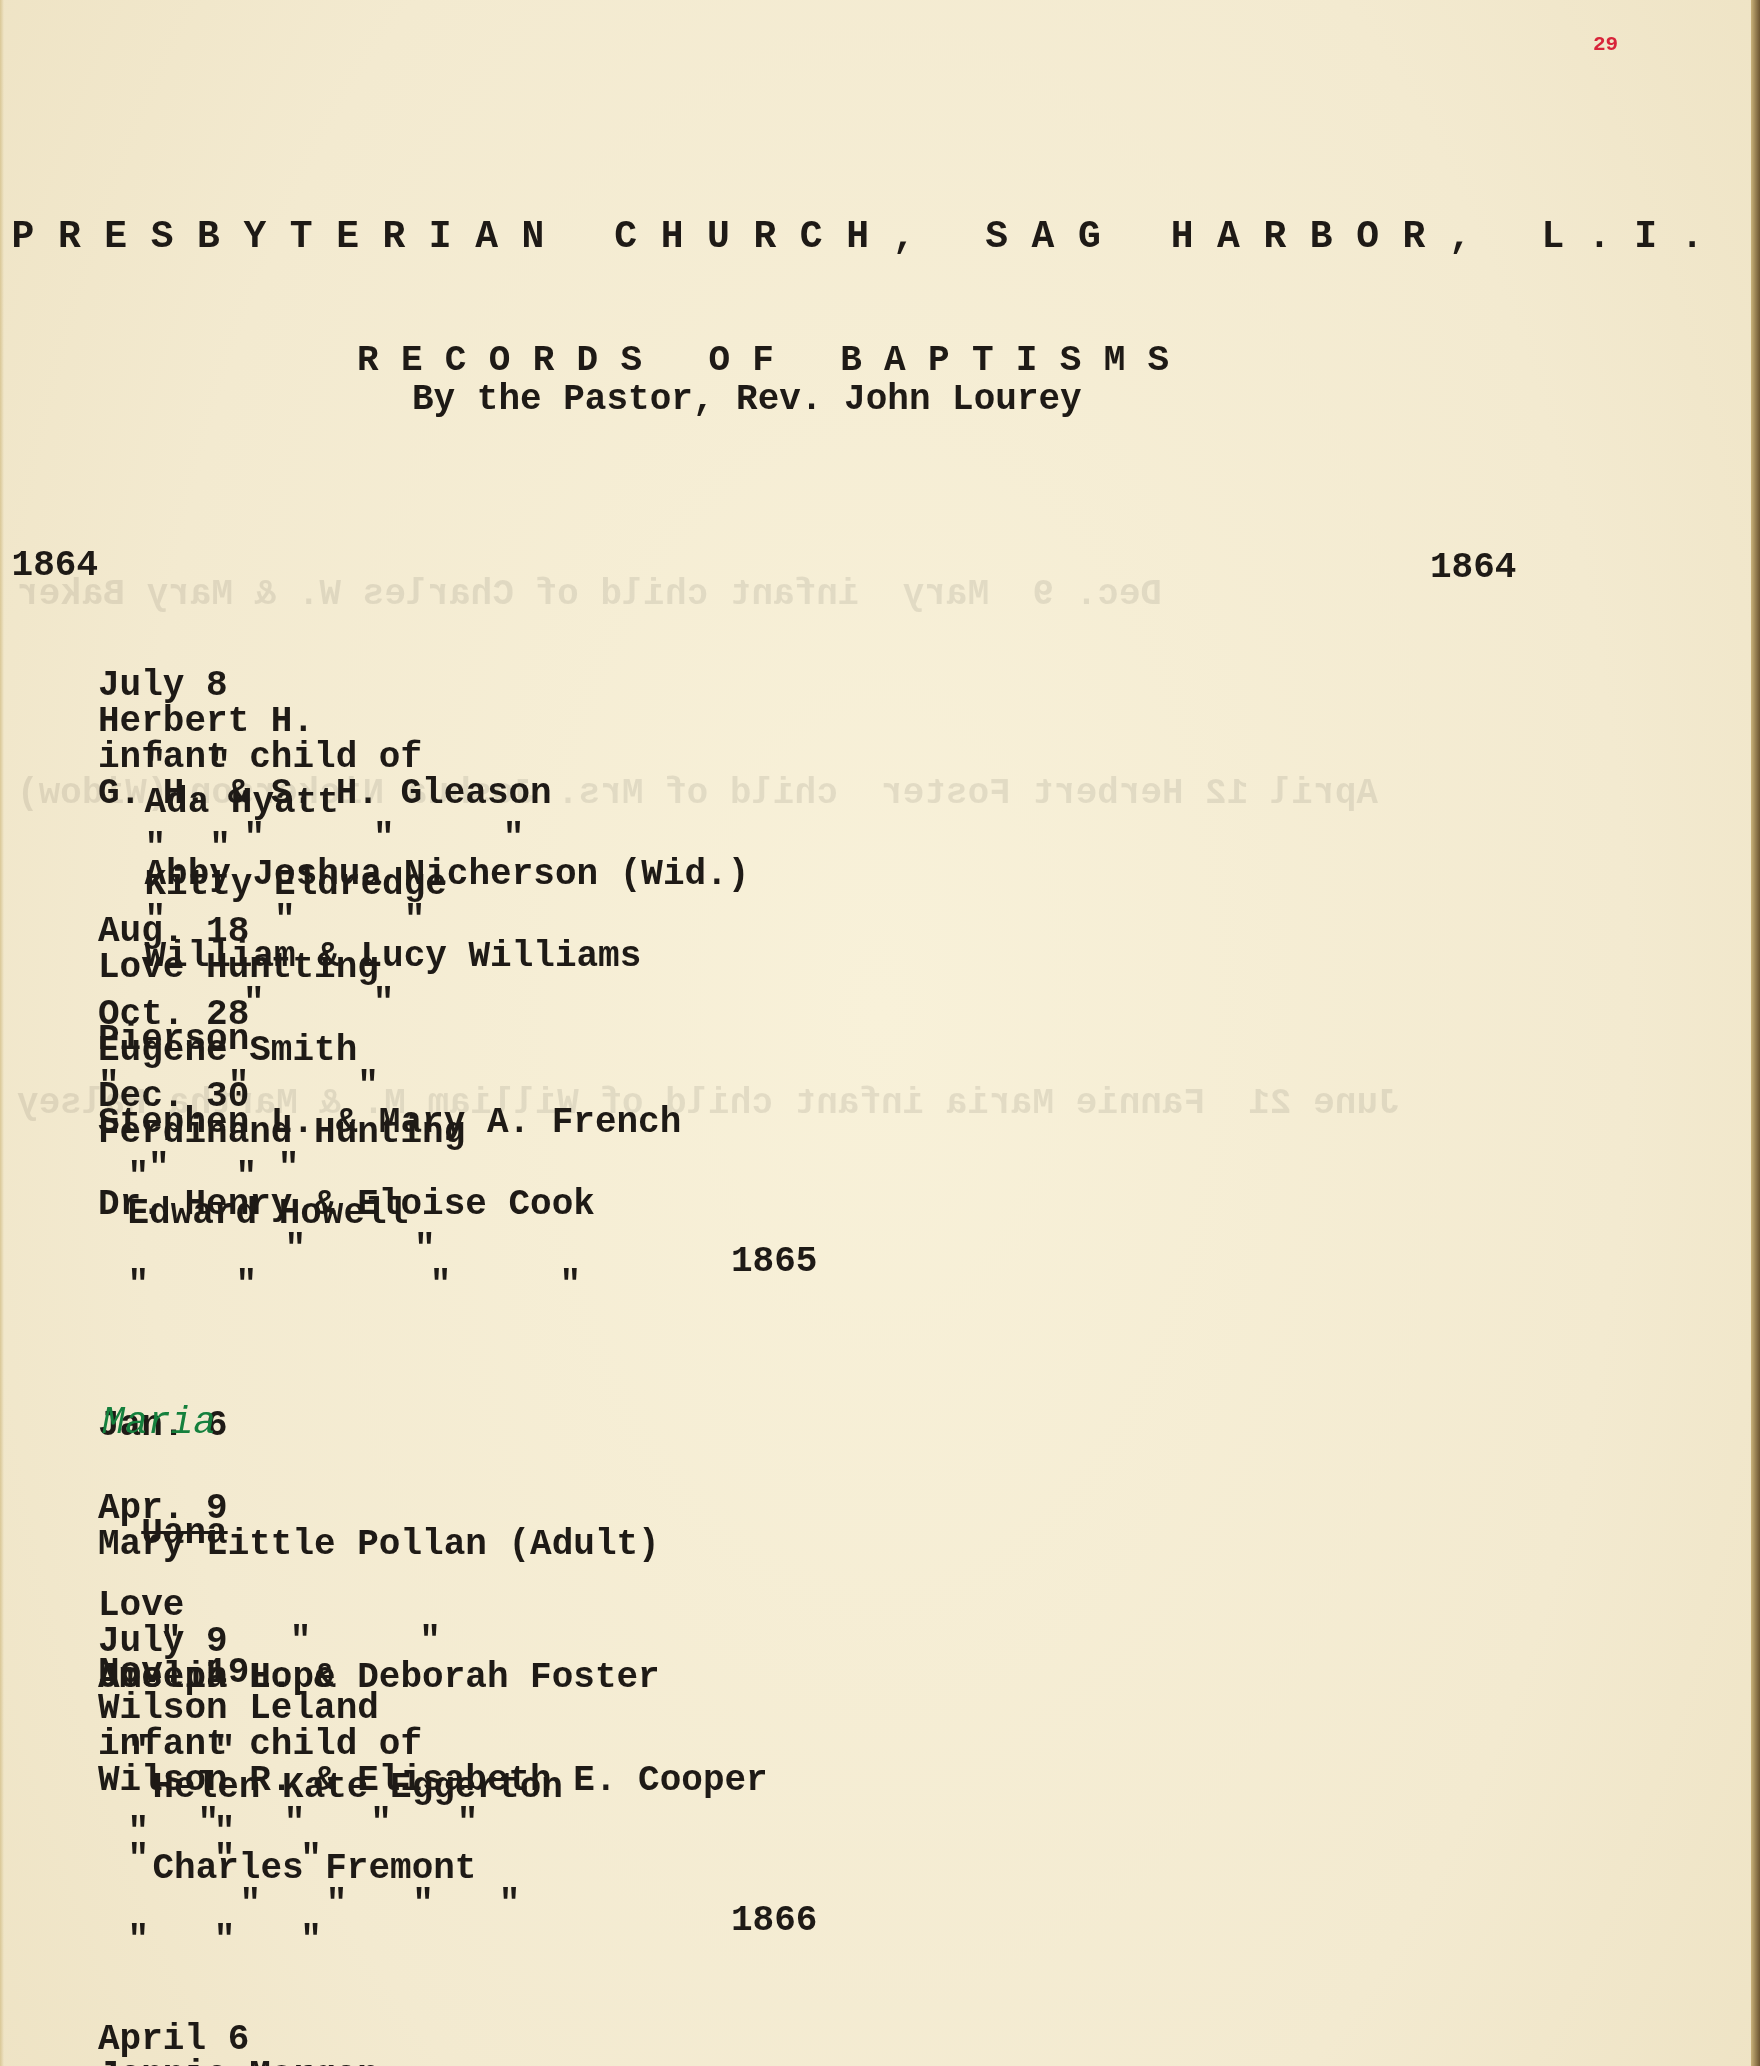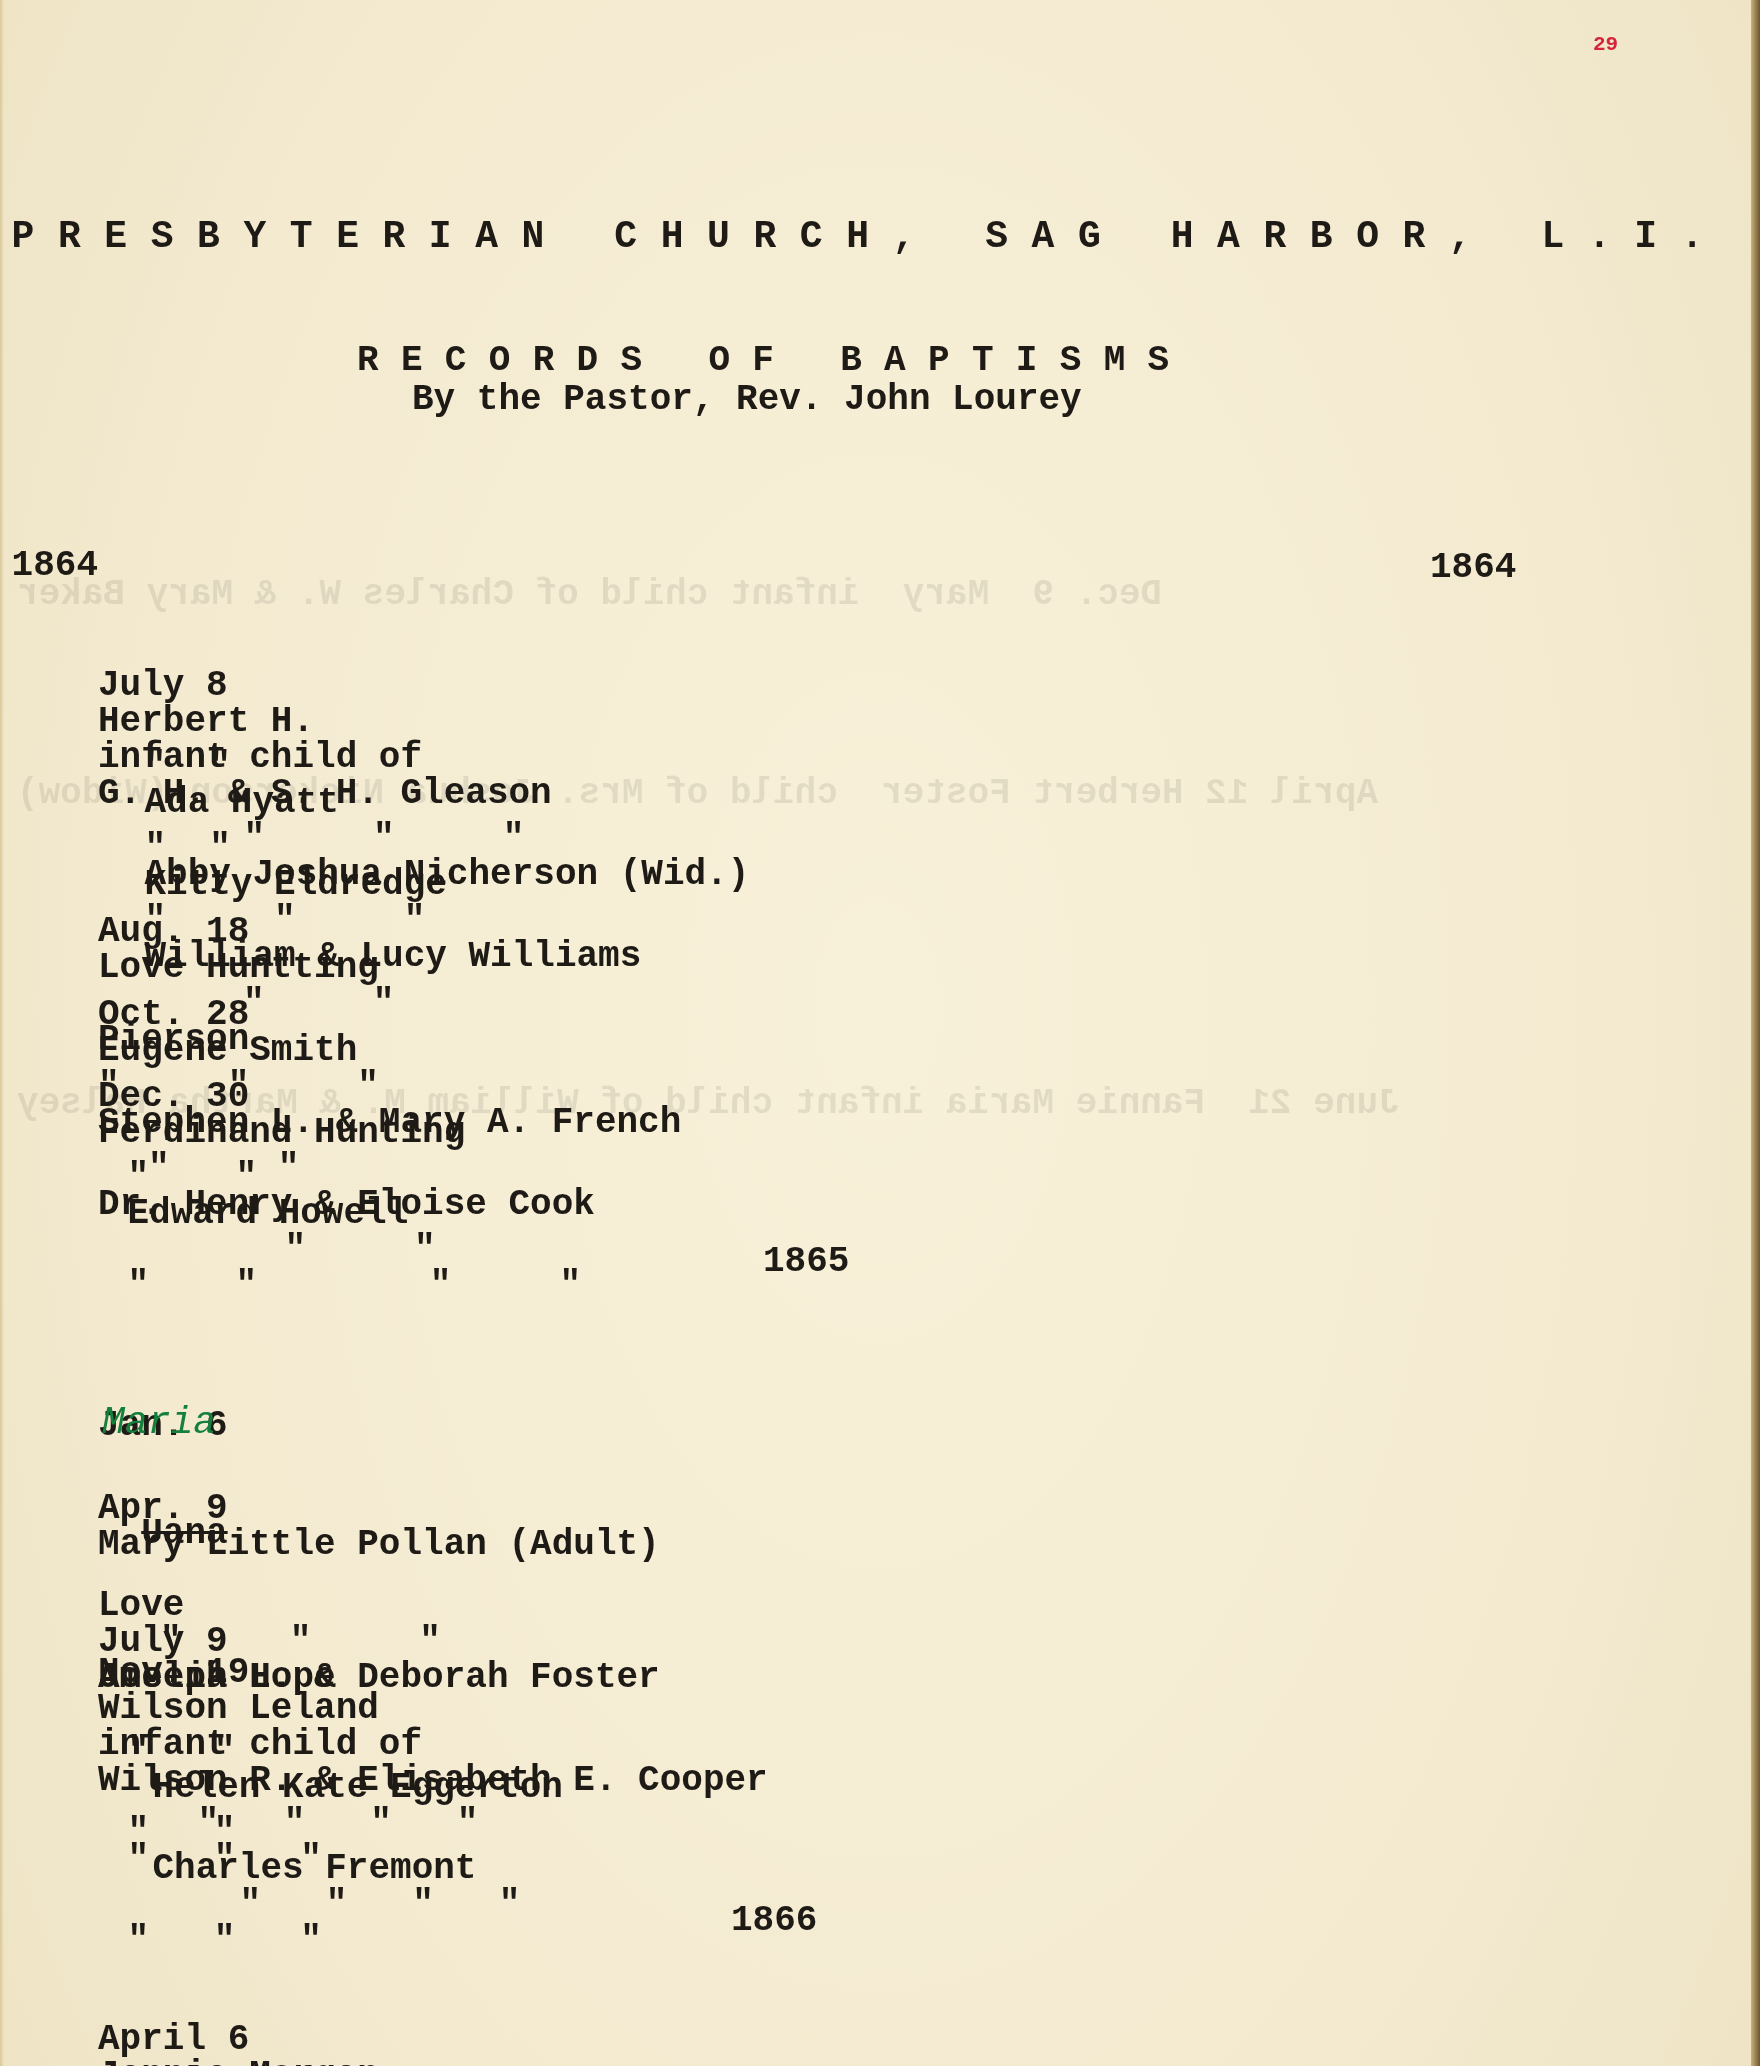--- a/index.html
+++ b/index.html
@@ -105,21 +105,21 @@
     <span>Dr. Henry &amp; Eloise Cook</span>
   </div>
   <div class="line" style="left:41px; top:1124px;">
     <span>"    "</span>
     <span>Edward Howell</span>
     <span style="display:inline-block; width:380px; padding-left:157px;">"     "</span>
     <span>"    "        "     "</span>
   </div>
 </div>
 
-<div class="year" style="left:731px; top:1244px;margin-left:32px;">1865</div>
+<div class="year" style="left:731px; top:1244px;">1865</div>
 <div>
   <div class="line" style="left:11.6px; top:1372px;">
     <span>Jan. 6</span>
     <span style="position:relative;">
       <span class="annot" style="left:4.1px; top:-37px; white-space:nowrap;">Maria</span>
       <span class="strike">Uana</span>
     </span>
     <span>Love</span>
     <span style="display:inline-block; width:413px; padding-left:62px;">"     "     "</span>
     <span>Joseph L. &amp; Deborah Foster</span>

